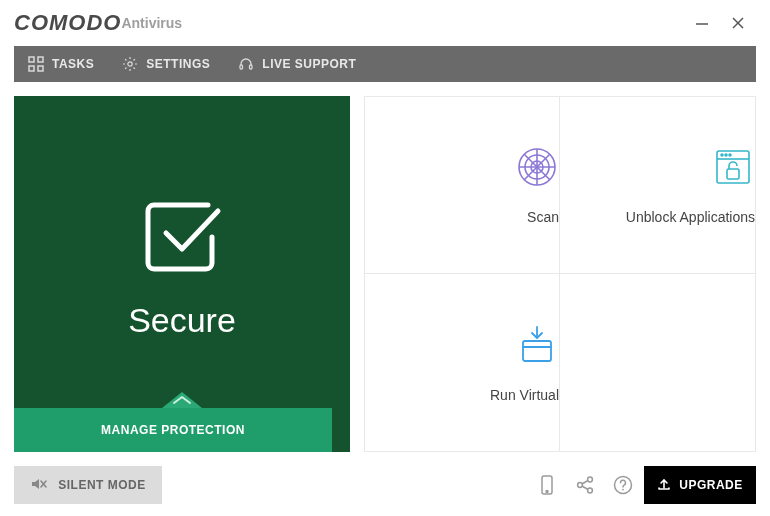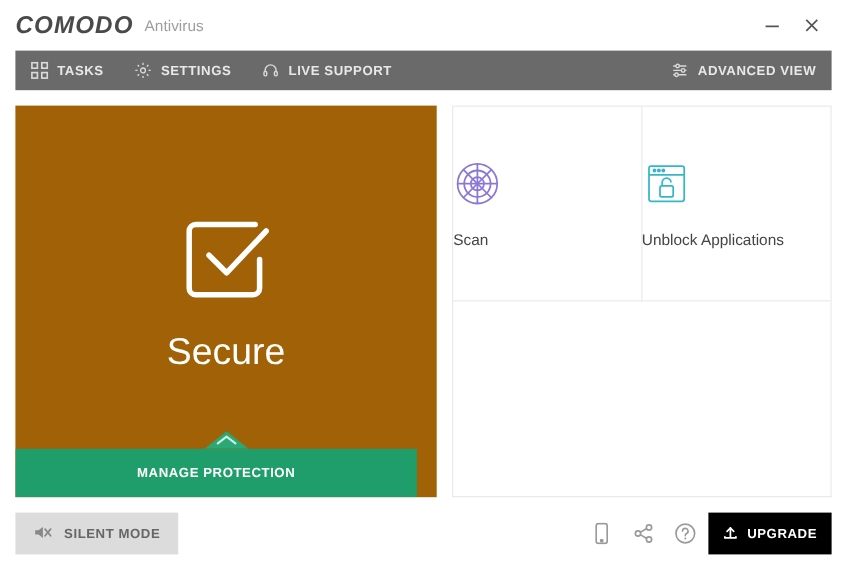--- a/index.html
+++ b/index.html
@@ -3,40 +3,40 @@
 <meta charset="utf-8">
 <style>
   * { box-sizing: border-box; margin: 0; padding: 0; font-family: "Segoe UI", Arial, sans-serif; }
   html, body { width: 770px; height: 516px; background: #fff; overflow: hidden; }
 
   .titlebar {
     height: 46px; display: flex; align-items: center; padding: 0 14px;
     color: #4a4a4a; user-select: none;
   }
   .brand { font-family: Arial, sans-serif; font-size: 22px; font-style: italic; font-weight: 800; letter-spacing: 1px; color: #4a4a4a; }
-  .brand-sub { font-size: 14px; color: #9e9e9e; margin-left: 10px; font-weight: 400; }
+  .brand-sub { font-size: 14px; color: #9e9e9e; font-weight: 700; }
   .title-spacer { flex: 1; }
   .title-btn { width: 36px; height: 100%; display: flex; align-items: center; justify-content: center; cursor: pointer; }
   .title-btn svg { stroke: #555; }
 
   .menubar {
     height: 36px; margin: 0 14px; background: #6a6a6a; display: flex; align-items: stretch; color: #e8e8e8;
     font-size: 12px; font-weight: 600; letter-spacing: .5px;
   }
   .menu-item { display: flex; align-items: center; gap: 8px; padding: 16px 14px; cursor: pointer; }
   .menu-spacer { flex: 1; }
   .menu-icon { display: inline-flex; }
 
   .main {
     display: flex; gap: 14px; margin: 14px;
     height: calc(516px - 46px - 36px - 14px - 14px - 38px - 12px);
   }
 
   .status-panel {
-    width: 383px; background: #a16207; color: #fff; position: relative;
+    width: 336px; background: #14532d; color: #fff; position: relative;
     display: flex; flex-direction: column; align-items: center; justify-content: center;
     overflow: hidden;
   }
   .status-check { margin-top: -18px; }
   .status-title { font-size: 34px; font-weight: 300; margin-top: 14px; }
   .status-sub { font-size: 14px; font-weight: 600; margin-top: 8px; text-align: center; padding: 0 18px; }
   .manage-bar {
     position: absolute; bottom: 0; left: 0; right: 18px; height: 44px; background: #1f9e6b;
     display: flex; align-items: center; justify-content: center; font-size: 12px; font-weight: 700; letter-spacing: .5px;
     cursor: pointer;
@@ -44,21 +44,21 @@
   .chevron-up {
     position: absolute; bottom: 44px; left: 50%; transform: translateX(-50%);
     display: flex; align-items: center; justify-content: center; cursor: pointer;
   }
 
   .action-grid {
     flex: 1; background: #fff; border: 1px solid #e8e8e8;
     display: grid; grid-template-columns: 1fr 1fr; grid-template-rows: 1fr 1fr;
   }
   .action {
-    display: flex; flex-direction: column; align-items: flex-start; justify-content: center;
+    display: flex; flex-direction: column; align-items: flex-end; justify-content: center;
     border-right: 1px solid #e8e8e8; border-bottom: 1px solid #e8e8e8;
     cursor: pointer; color: #444; gap: 16px;
   }
   .action:nth-child(2), .action:nth-child(4) { border-right: none; }
   .action:nth-child(3), .action:nth-child(4) { border-bottom: none; }
   .action-label { font-size: 14px; color: #444; }
 
   .footer {
     height: 38px; margin: 0 14px 12px 14px; display: flex; align-items: stretch; gap: 10px; justify-content: space-between;
   }
@@ -119,33 +119,20 @@
     <span class="menu-icon">
       <svg width="16" height="16" viewBox="0 0 16 16" fill="none" stroke="#d9d9d9" stroke-width="1.3">
         <path d="M3 9V8a5 5 0 0 1 10 0v1"></path>
         <rect x="2" y="9" width="2.5" height="4" rx="1"></rect>
         <rect x="11.5" y="9" width="2.5" height="4" rx="1"></rect>
       </svg>
     </span>
     <span>LIVE SUPPORT</span>
   </div>
   <span class="menu-spacer"></span>
-  <div class="menu-item">
-    <span class="menu-icon">
-      <svg width="16" height="16" viewBox="0 0 16 16" fill="none" stroke="#d9d9d9" stroke-width="1.3">
-        <line x1="2" y1="4" x2="14" y2="4"></line>
-          <circle cx="6" cy="4" r="1.6" fill="#6a6a6a"></circle>
-        <line x1="2" y1="8" x2="14" y2="8"></line>
-          <circle cx="11" cy="8" r="1.6" fill="#6a6a6a"></circle>
-        <line x1="2" y1="12" x2="14" y2="12"></line>
-          <circle cx="5" cy="12" r="1.6" fill="#6a6a6a"></circle>
-      </svg>
-    </span>
-    <span>ADVANCED VIEW</span>
-  </div>
 </div>
 
 <div class="main">
 
   <div class="status-panel">
     <span class="status-check">
       <svg width="92" height="92" viewBox="0 0 92 92" fill="none" stroke="#fff" stroke-width="5" stroke-linecap="round" stroke-linejoin="round">
         <path d="M72 14 H18 a6 6 0 0 0 -6 6 v52 a6 6 0 0 0 6 6 h52 a6 6 0 0 0 6 -6 V46"></path>
         <path d="M30 42 L46 58 L82 20"></path>
       </svg>
@@ -185,20 +172,31 @@
           <line x1="6" y1="14" x2="38" y2="14"></line>
           <circle cx="11" cy="10" r="1" fill="#35b7c9"></circle>
           <circle cx="15" cy="10" r="1" fill="#35b7c9"></circle>
           <circle cx="19" cy="10" r="1" fill="#35b7c9"></circle>
           <rect x="16" y="24" width="12" height="10" rx="1.5"></rect>
           <path d="M18 24 v-3 a4 4 0 0 1 8 0"></path>
         </svg>
       </span>
       <span class="action-label">Unblock Applications</span>
     </div>
+    <div class="action">
+      <span>
+        <svg width="44" height="44" viewBox="0 0 44 44" fill="none" stroke="#3aa0e8" stroke-width="1.8" stroke-linecap="round" stroke-linejoin="round">
+          <rect x="8" y="18" width="28" height="20" rx="2"></rect>
+          <path d="M8 24 h28"></path>
+          <path d="M22 4 v10"></path>
+          <path d="M17 10 l5 5 l5 -5"></path>
+        </svg>
+      </span>
+      <span class="action-label">Run Virtual</span>
+    </div>
   </div>
 
 </div>
 
 <div class="footer">
   <div class="silent-btn">
     <span>
       <svg width="18" height="18" viewBox="0 0 18 18" fill="none" stroke="#888" stroke-width="1.6" stroke-linecap="round" stroke-linejoin="round">
         <path d="M2 7 h3 l4 -3 v10 l-4 -3 H2 Z" fill="#888" stroke="none"></path>
         <line x1="11" y1="6" x2="16" y2="12"></line>

